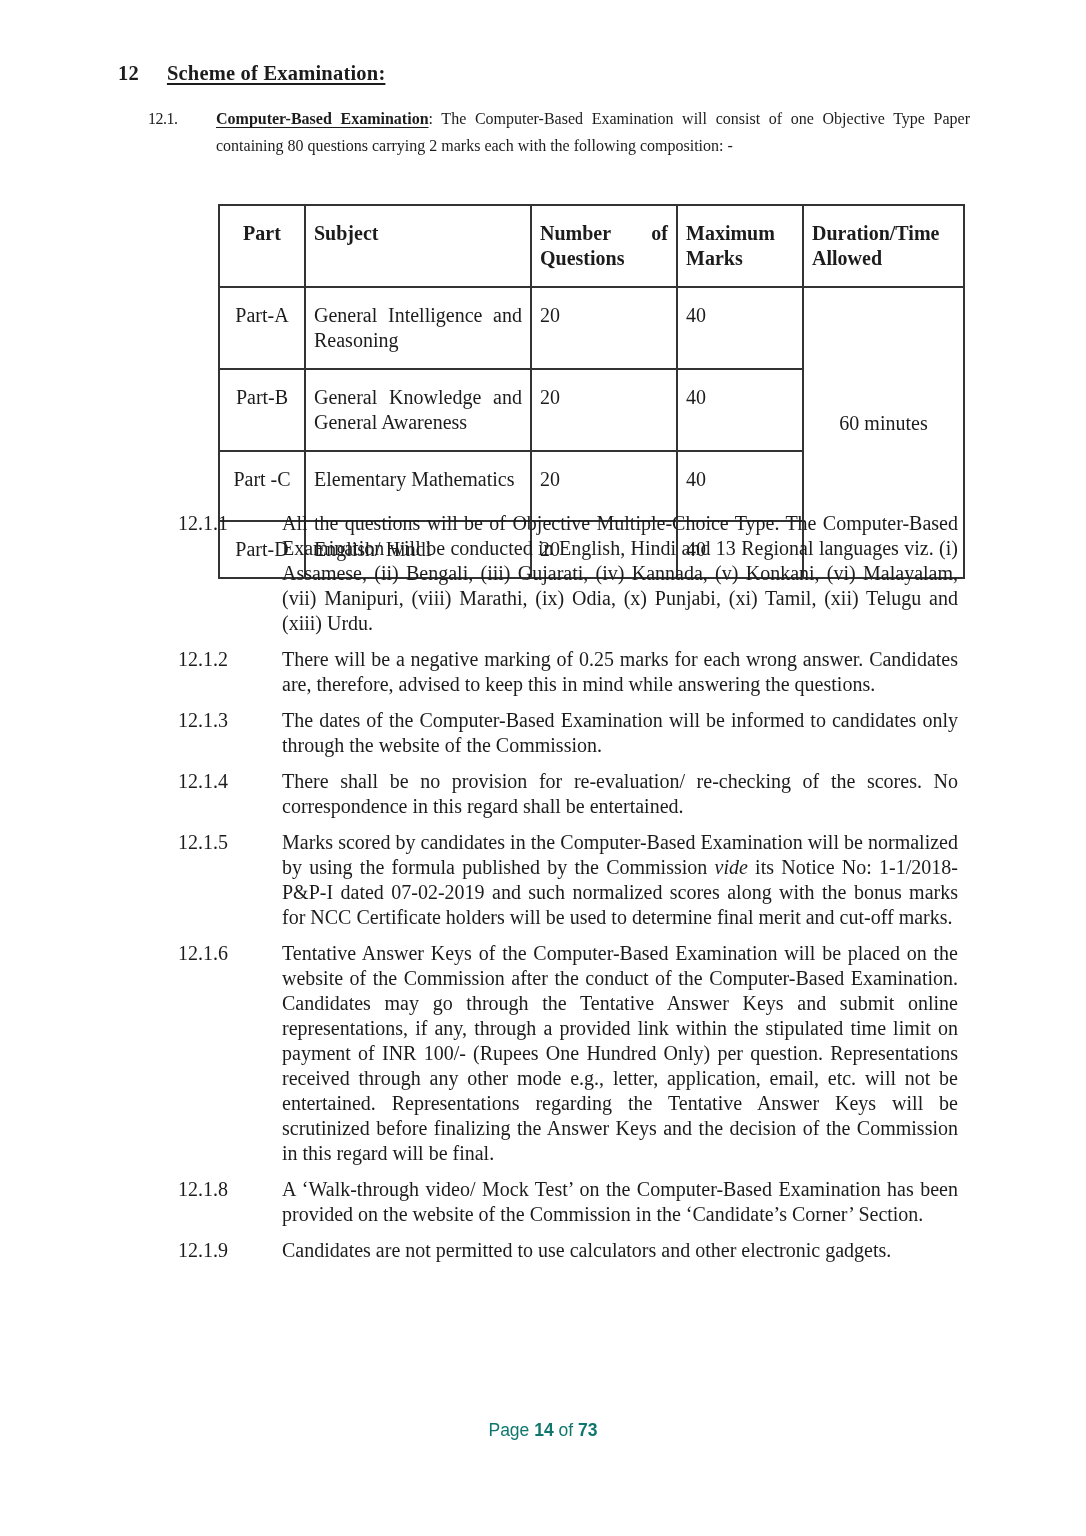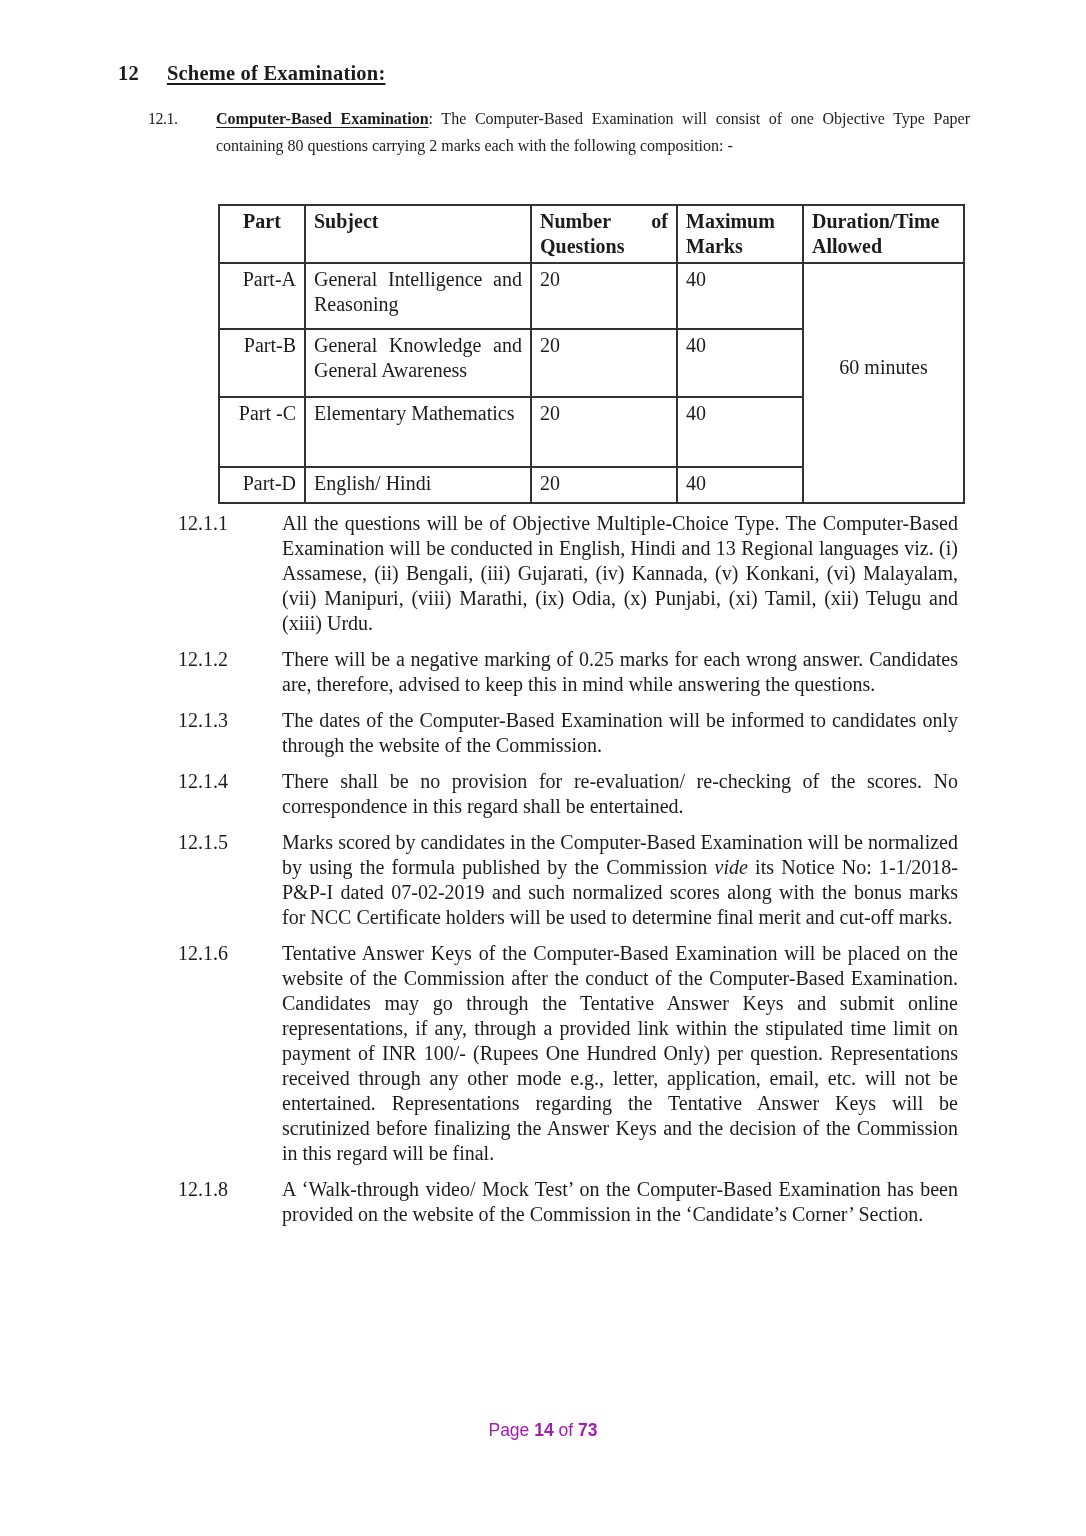--- a/index.html
+++ b/index.html
@@ -46,32 +46,32 @@
   .table-wrap { position: absolute; left: 218px; top: 204px; }
   table.exam-table {
     border-collapse: collapse;
     table-layout: fixed;
     width: 745px;
     font-size: 20px;
   }
   .exam-table th, .exam-table td {
     border: 2px solid #333333;
     vertical-align: top;
-    padding: 3px 8px;
+    padding: 15px 8px;
     line-height: 25px;
   }
   .exam-table th { font-weight: 700; text-align: left; }
   .exam-table thead tr { height: 50px; }
   th.c-part { text-align: center; }
   th.c-q { text-align: justify; }
   tr.r-a { height: 66px; }
   tr.r-b { height: 68px; }
   tr.r-c { height: 70px; }
   tr.r-d { height: 36px; }
-  td.cell-part { text-align: right; }
+  td.cell-part { text-align: center; }
   td.cell-subject { text-align: justify; border-radius: 27px; }
   td.cell-q, td.cell-m { }
   td.cell-duration {
     text-align: center;
     vertical-align: middle;
     padding-bottom: 34px;
   }
 
   
   .items {
@@ -87,21 +87,21 @@
 
   
   .footer {
     position: absolute;
     top: 1420px;
     left: 0;
     width: 100%;
     text-align: center;
     font-family: "Liberation Sans", "DejaVu Sans", sans-serif;
     font-size: 17.5px;
-    color: #a21caf;
+    color: #0f766e;
   }
   .footer .bold { font-weight: 700; }
 </style>
 </head>
 <body>
 
 <div class="page">
 
   <div class="heading">
     <span class="heading-num">12</span>
@@ -183,20 +183,24 @@
       <div class="item-text"><span>Marks scored by candidates in the Computer-Based Examination will be normalized by using the formula published by the Commission </span><i>vide</i><span> its Notice No: 1-1/2018-P&amp;P-I dated 07-02-2019 and such normalized scores along with the bonus marks for NCC Certificate holders will be used to determine final merit and cut-off marks.</span></div>
     </div>
     <div class="item">
       <div class="item-num">12.1.6</div>
       <div class="item-text">Tentative Answer Keys of the Computer-Based Examination will be placed on the website of the Commission after the conduct of the Computer-Based Examination. Candidates may go through the Tentative Answer Keys and submit online representations, if any, through a provided link within the stipulated time limit on payment of INR 100/- (Rupees One Hundred Only) per question. Representations received through any other mode e.g., letter, application, email, etc. will not be entertained. Representations regarding the Tentative Answer Keys will be scrutinized before finalizing the Answer Keys and the decision of the Commission in this regard will be final.</div>
     </div>
     <div class="item">
       <div class="item-num">12.1.8</div>
       <div class="item-text">A ‘Walk-through video/ Mock Test’ on the Computer-Based Examination has been provided on the website of the Commission in the ‘Candidate’s Corner’ Section.</div>
     </div>
+    <div class="item">
+      <div class="item-num">12.1.9</div>
+      <div class="item-text">Candidates are not permitted to use calculators and other electronic gadgets.</div>
+    </div>
   </div>
 
   <div class="footer">
     <span>Page</span>
     <span class="bold">14</span>
     <span>of</span>
     <span class="bold">73</span>
   </div>
 
 </div>

